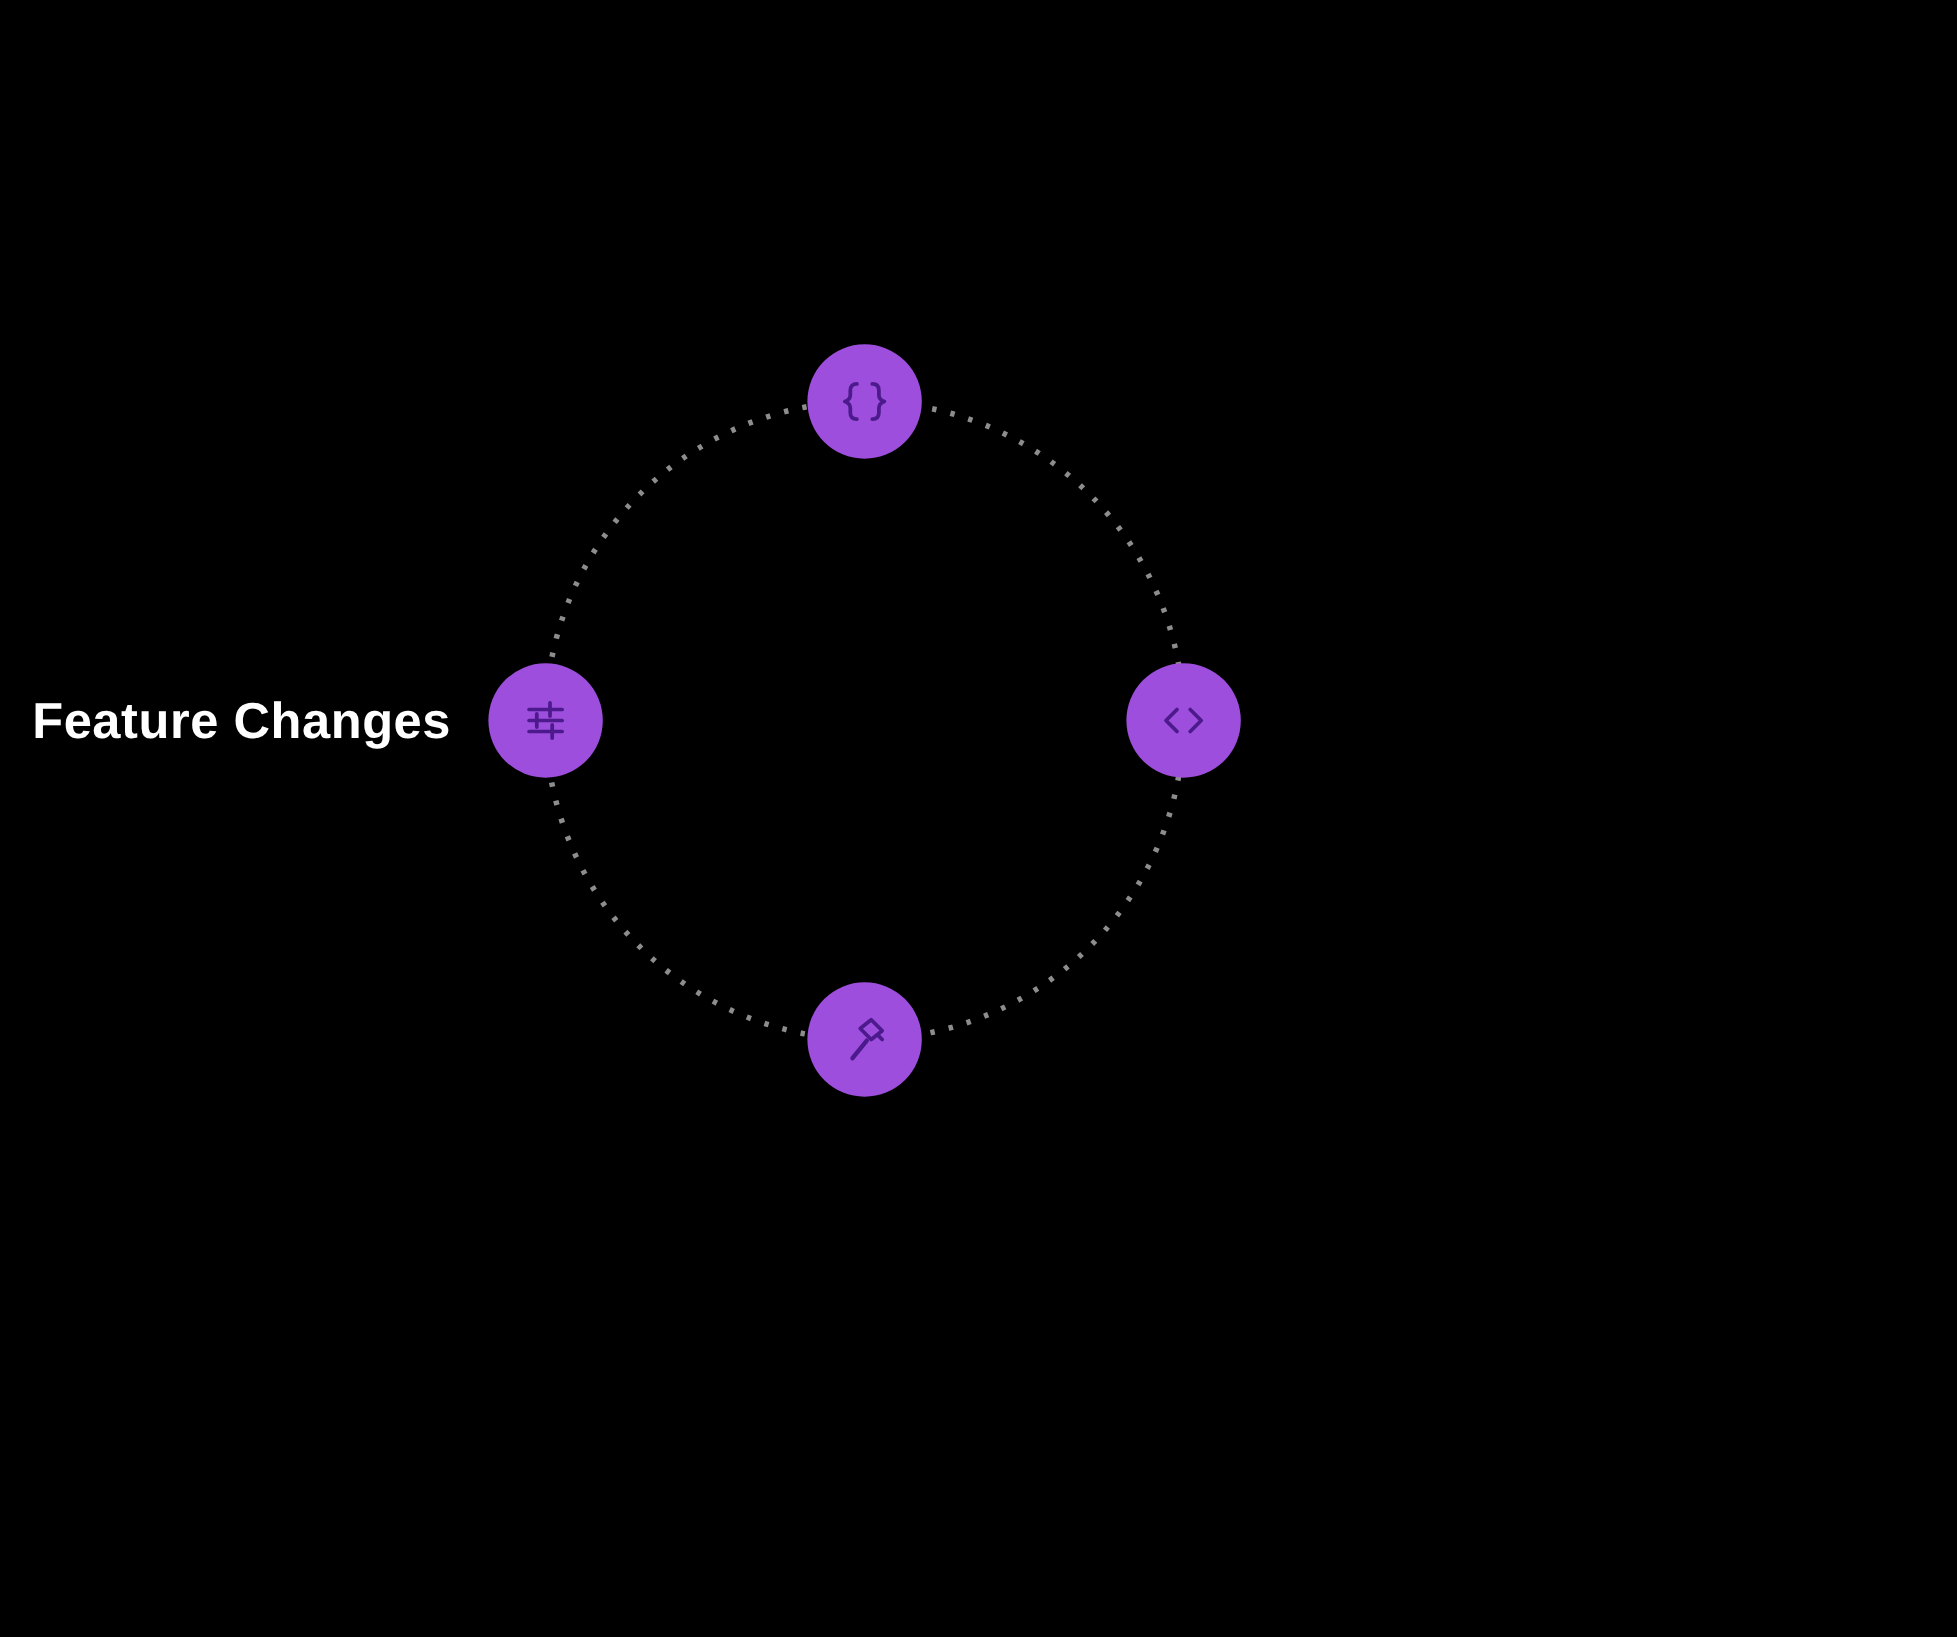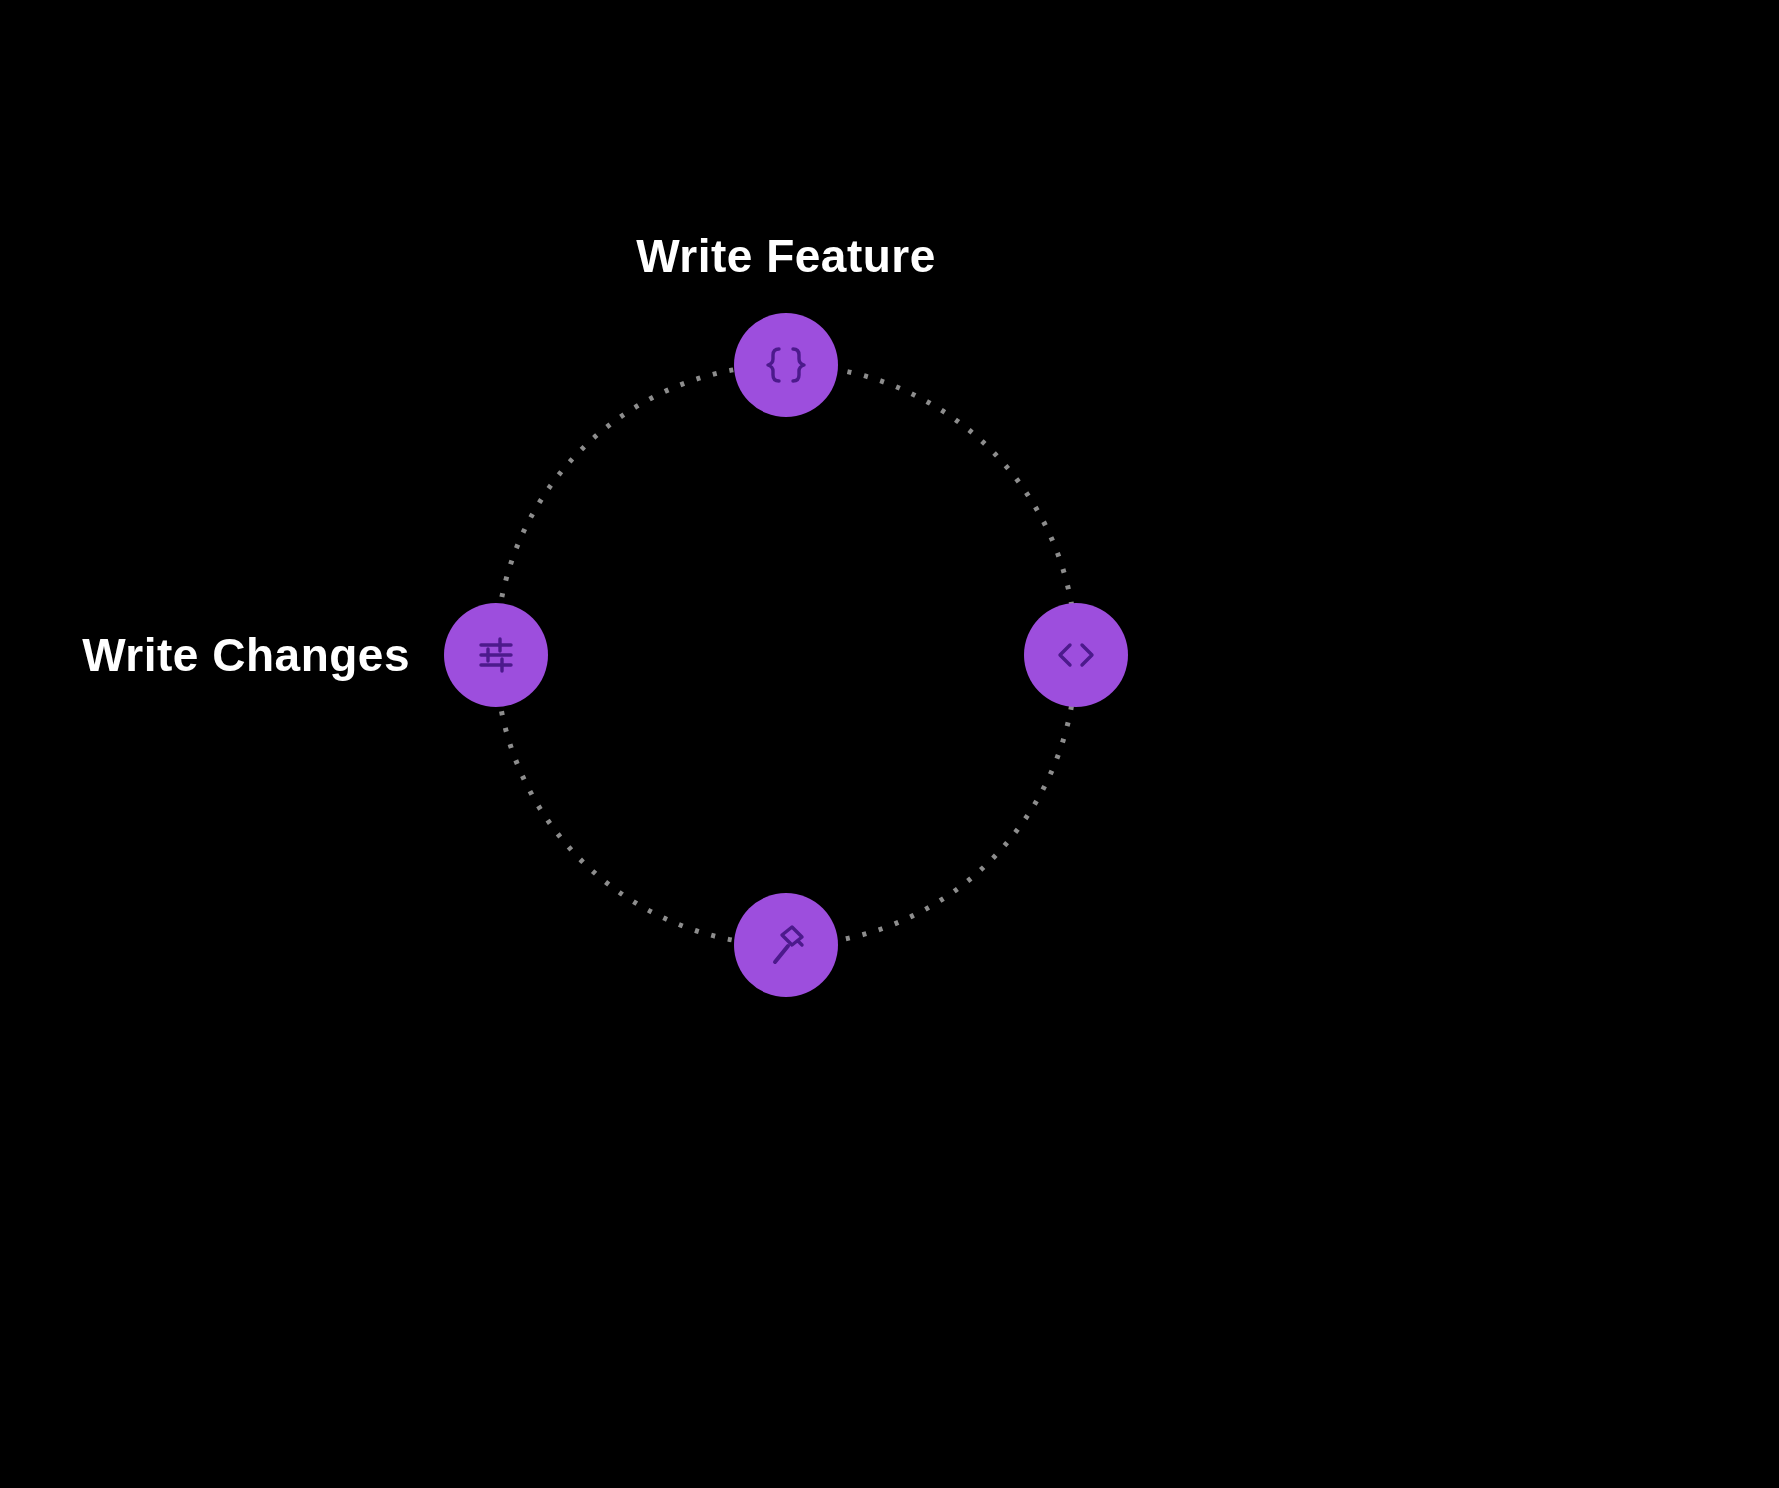--- a/index.html
+++ b/index.html
@@ -90,16 +90,15 @@
     <svg viewBox="0 0 48 48" width="48" height="48">
       <line x1="9" y1="14" x2="39" y2="14"></line>
       <line x1="28" y1="8" x2="28" y2="20"></line>
       <line x1="9" y1="24" x2="39" y2="24"></line>
       <line x1="16" y1="18" x2="16" y2="30"></line>
       <line x1="9" y1="34" x2="39" y2="34"></line>
       <line x1="30" y1="28" x2="30" y2="40"></line>
     </svg>
   </div>
 
-  <div class="label label-top">Write Feature</div>
-  <div class="label label-left">Write Changes</div>
+  <div class="label label-left">Feature Changes</div>
 
 </div>
 
 </body></html>

